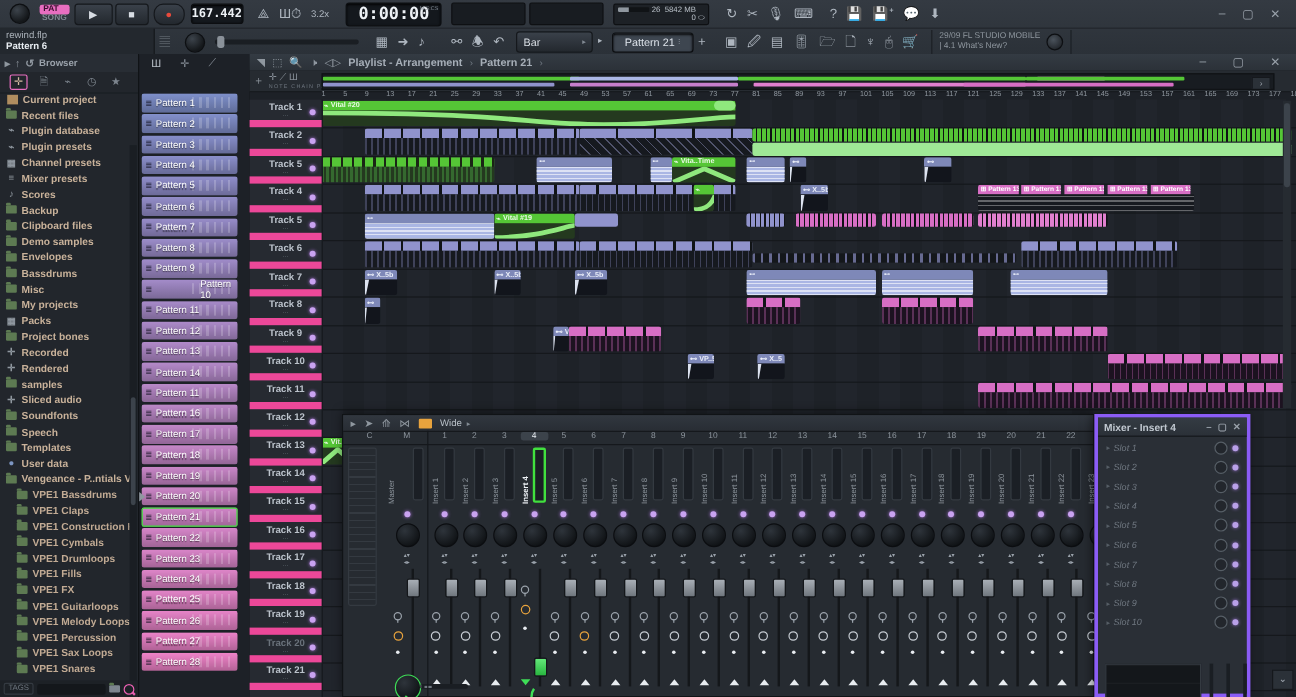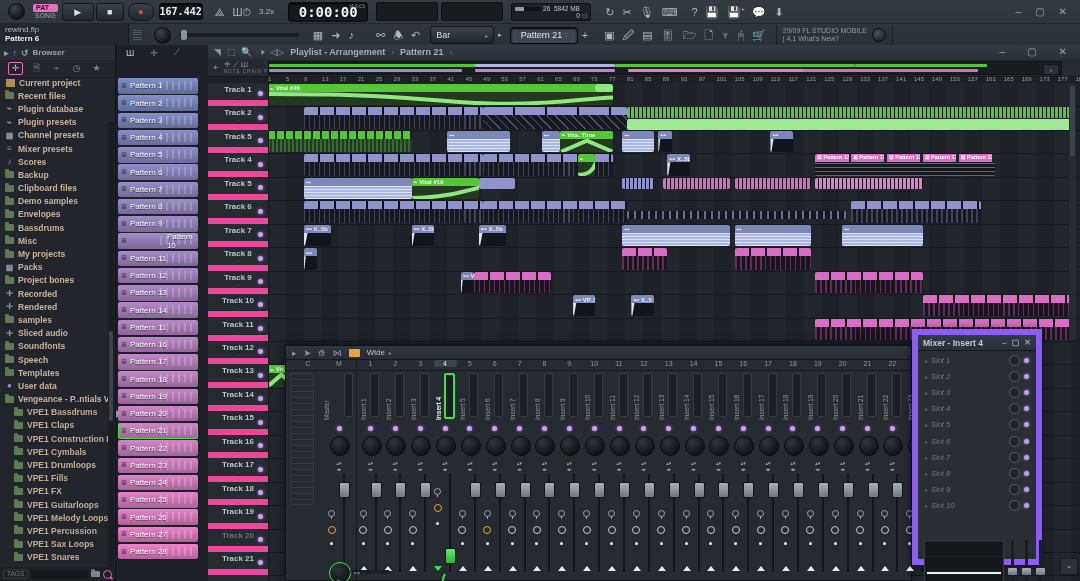--- a/index.html
+++ b/index.html
@@ -113,21 +113,21 @@
   .icn-plug::after{content:"";position:absolute;left:2px;top:5px;width:1px;height:3px;background:#9aa2ab;}
   .icn-disk{position:absolute;left:50%;margin-left:-11.5px;width:6px;height:6px;border:1.5px solid #c6ccd3;border-radius:50%;}
   .icn-disk.armed{border-color:#e8a33d;}
   .icn-dot{position:absolute;left:50%;margin-left:-9px;width:3px;height:3px;border-radius:50%;background:#e8ecf0;}
   .icn-tri{position:absolute;left:50%;margin-left:-11px;width:0;height:0;border-left:4px solid transparent;border-right:4px solid transparent;border-bottom:5px solid #e8ecf0;}
   .icn-tri.grn{border-bottom:none;border-top:5px solid #3ede57;}
   #mx-cscale{position:absolute;left:4px;top:27px;width:22px;height:130px;background:repeating-linear-gradient(#262b31 0 5px,#343a41 5px 6px);border:1px solid #343a41;border-radius:2px;}
   #mx-scrollhint{position:absolute;left:64px;bottom:6px;width:40px;height:4px;background:#1a1e23;border-radius:2px;color:#6f7780;font-size:6px;line-height:4px;}
   .vline{position:absolute;top:13px;bottom:0;width:1px;background:#15181c;}
   
-  #rack{left:912px;top:329px;width:130px;height:236px;background:#2a2f36;border:6px solid #8b5cf6;box-sizing:border-box;box-shadow:-2px 0 8px rgba(0,0,0,.5);}
+  #rack{left:912px;top:345px;width:130px;height:236px;background:#2a2f36;border:3px solid #8b5cf6;box-sizing:border-box;box-shadow:-2px 0 8px rgba(0,0,0,.5);}
   #rk-title{height:15px;background:linear-gradient(#343b43,#2b3138);display:flex;align-items:center;padding:0 5px;border-bottom:1px solid #15181c;font-size:8.5px;font-weight:700;color:#c2c9d1;}
   #rk-title .btns{margin-left:auto;display:flex;gap:5px;font-size:8px;color:#9aa2ab;}
   .rk-field{background:#1d2127;border:1px solid #343a41;border-radius:2px;color:#9aa2ab;font-size:7.5px;display:flex;align-items:center;padding:0 4px;height:12px;}
   .rk-field .arr{margin-left:auto;color:#6f7780;font-size:6px;}
   .rk-slot{display:flex;align-items:center;height:16.2px;padding:0 3px;font-size:7.5px;color:#6f7780;font-style:italic;}
   .rk-slot .arr{color:#565e66;font-size:6px;margin-right:3px;font-style:normal;}
   .rk-slot .kn{margin-left:auto;width:9px;height:9px;border-radius:50%;background:#22262c;border:1.5px solid #565e66;}
   .rk-slot .ld{width:5px;height:5px;border-radius:50%;background:#b9a0e8;margin-left:4px;box-shadow:0 0 3px #a57ce0;}
   .clock{width:11px;height:11px;border:2px solid #e8a33d;border-radius:50%;position:relative;}
   .clock::after{content:"";position:absolute;left:3px;top:1px;width:2px;height:3px;background:#e8a33d;}

